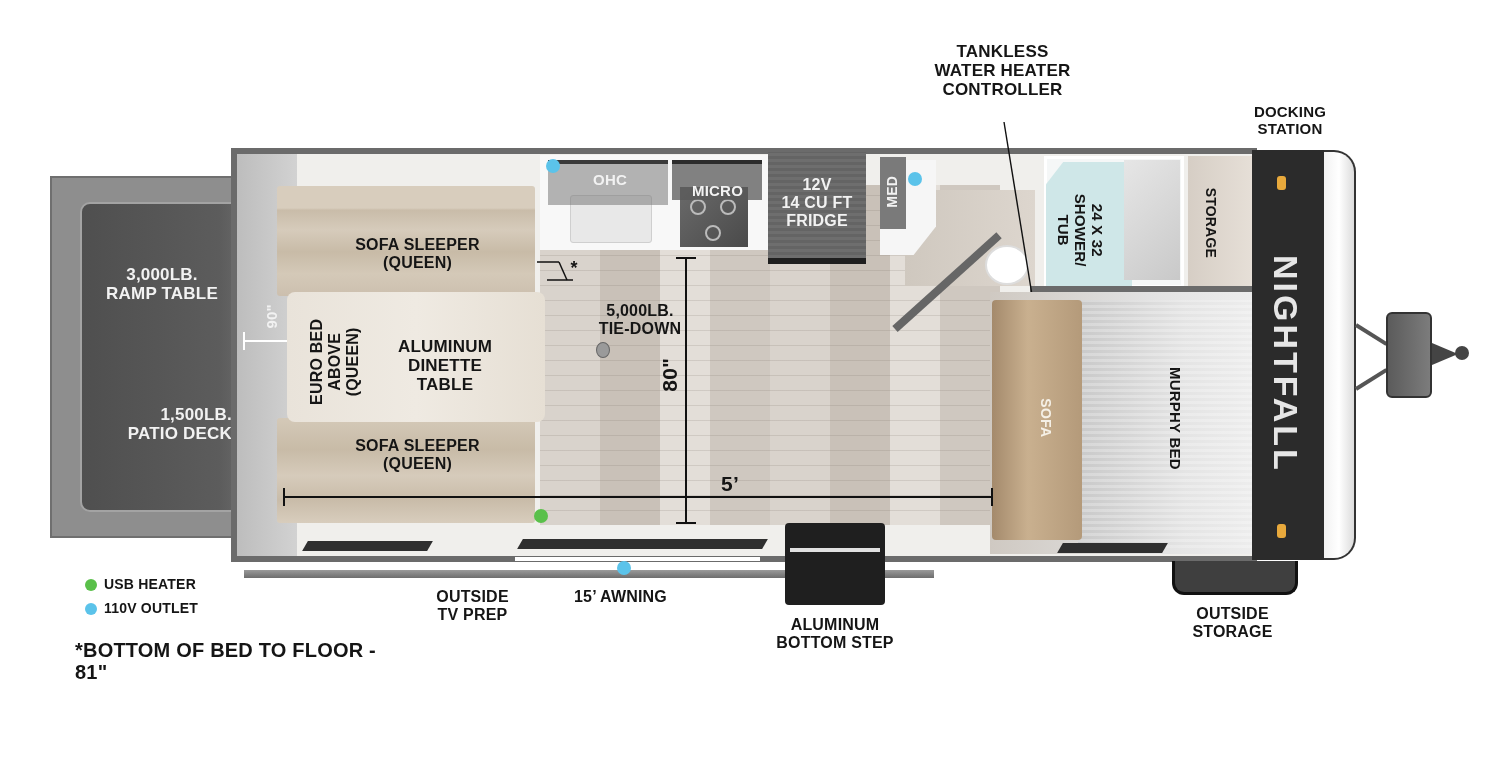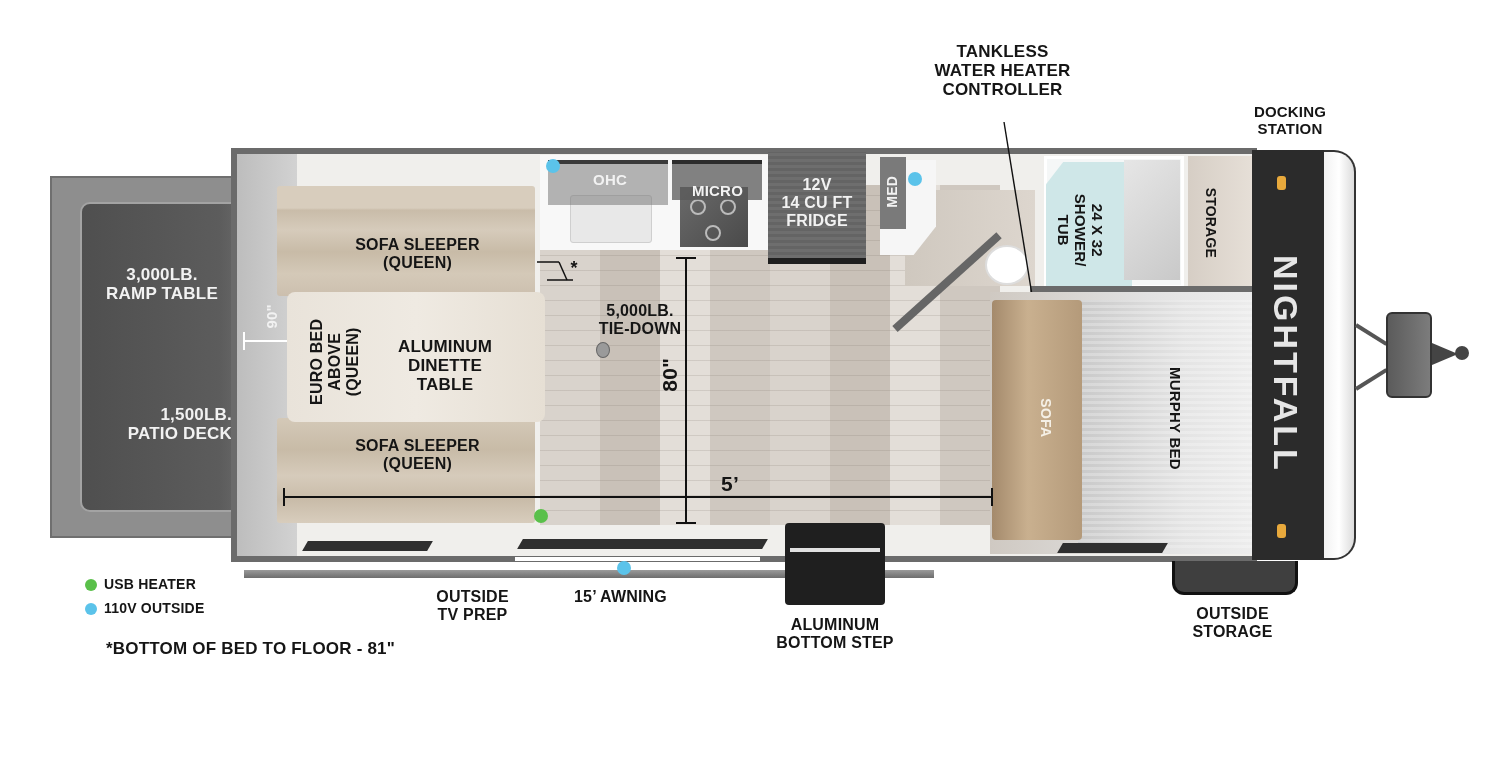--- a/index.html
+++ b/index.html
@@ -206,15 +206,15 @@
 
 <div class="abs dot blue" style="left:546px;top:159px;"></div>
 <div class="abs dot blue" style="left:908px;top:172px;"></div>
 <div class="abs dot blue" style="left:617px;top:561px;"></div>
 <div class="abs dot green" style="left:534px;top:509px;"></div>
 
 <div class="abs" style="left:80px;top:576px;">
   <div class="abs dot green" style="left:5px;top:3px;width:12px;height:12px;"></div>
   <div class="lbl dark" style="left:24px;top:1px;width:140px;font-size:14px;text-align:left;">USB HEATER</div>
   <div class="abs dot blue" style="left:5px;top:27px;width:12px;height:12px;"></div>
-  <div class="lbl dark" style="left:24px;top:25px;width:140px;font-size:14px;text-align:left;">110V OUTSIDE</div>
+  <div class="lbl dark" style="left:24px;top:25px;width:140px;font-size:14px;text-align:left;">110V OUTLET</div>
 </div>
-<div class="lbl dark" style="left:75px;top:639px;width:320px;font-size:17px;text-align:right;">*BOTTOM OF BED TO FLOOR - 81"</div>
+<div class="lbl dark" style="left:75px;top:639px;width:320px;font-size:20px;text-align:left;">*BOTTOM OF BED TO FLOOR - 81"</div>
 
 </body></html>

